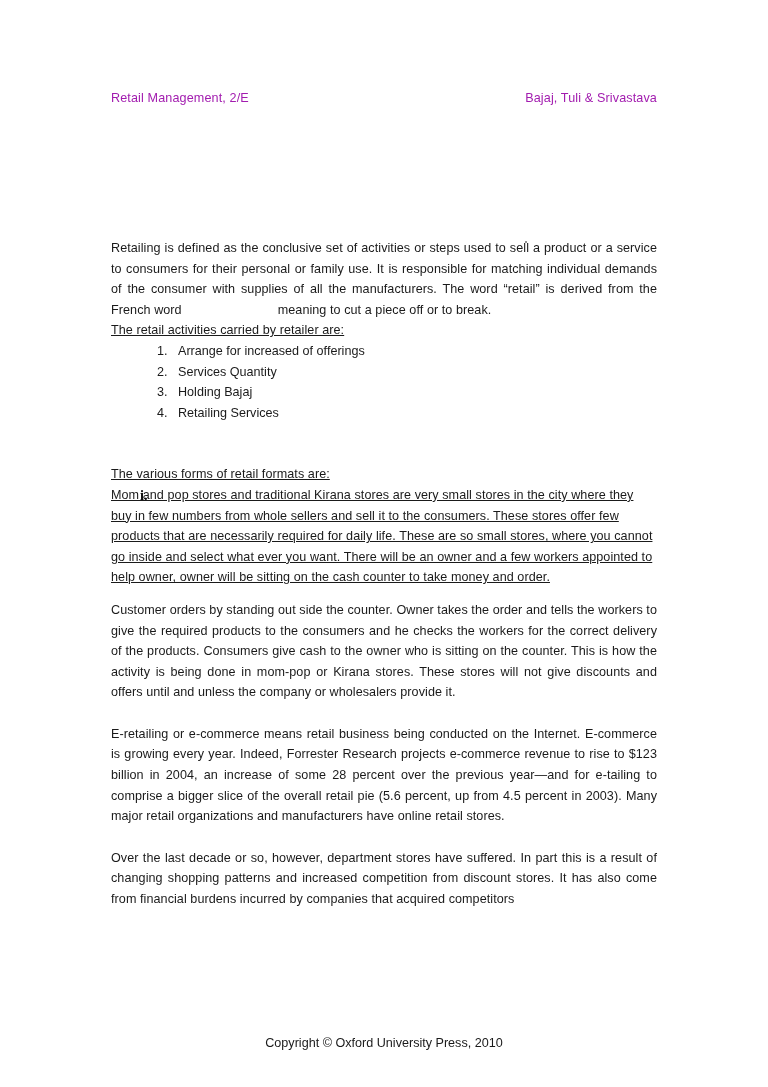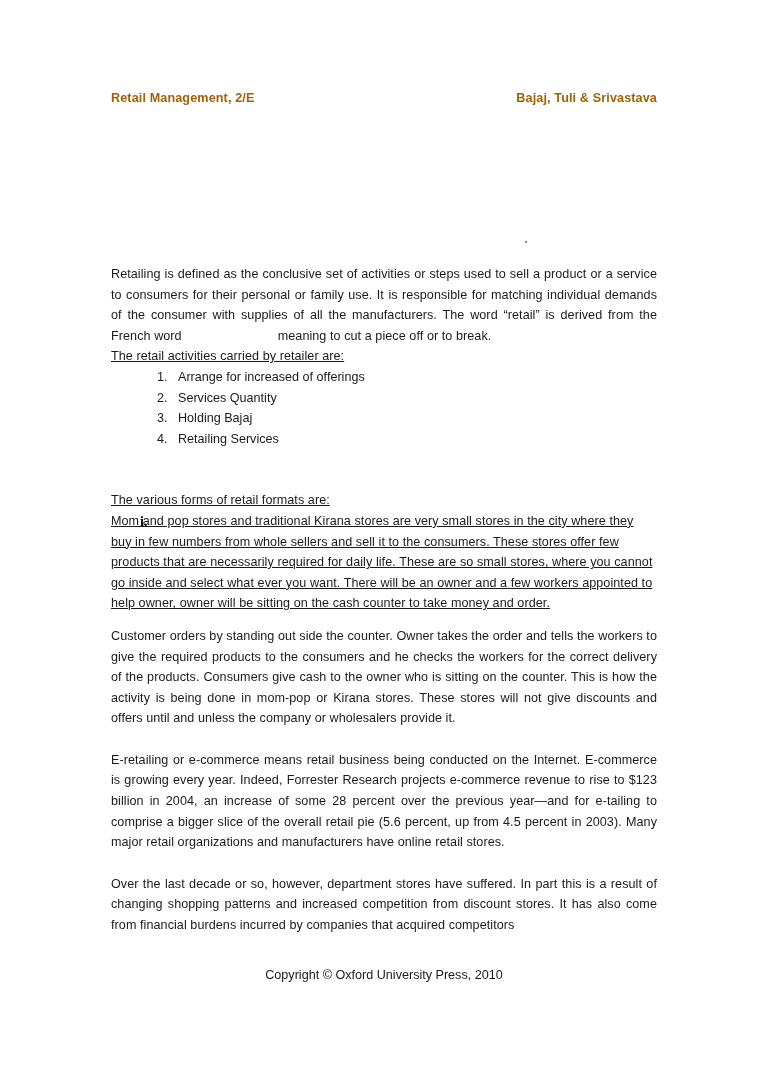--- a/index.html
+++ b/index.html
@@ -32,31 +32,30 @@
     position: absolute;
     left: 111px;
     top: 91px;
     width: 546px;
     display: flex;
     justify-content: space-between;
     align-items: flex-end;
     font-size: 12.6px;
     line-height: 1.25;
     letter-spacing: 0.01em;
-    color: #a16207;
-    font-weight: bold;
+    color: #a21caf;
   }
   .running-head .rh-left { text-align: left; white-space: nowrap; }
   .running-head .rh-right { text-align: right; white-space: nowrap; }
 
   
   .body-col {
     position: absolute;
     left: 111px;
-    top: 264px;
+    top: 238px;
     width: 546px;
   }
 
   p.para {
     margin: 0;
     font-size: 12.6px;
     line-height: 20.6px;
     color: #1a1a1a;
     letter-spacing: 0.005em;
   }
@@ -122,21 +121,21 @@
   
   .missing-word {
     display: inline-block;
     width: 96px;
   }
 
   
   .footer {
     position: absolute;
     left: 0;
-    top: 968px;
+    top: 1036px;
     width: 768px;
     text-align: center;
     font-size: 12.6px;
     line-height: 1.25;
     color: #1a1a1a;
   }
 </style>
 </head>
 <body>
 

